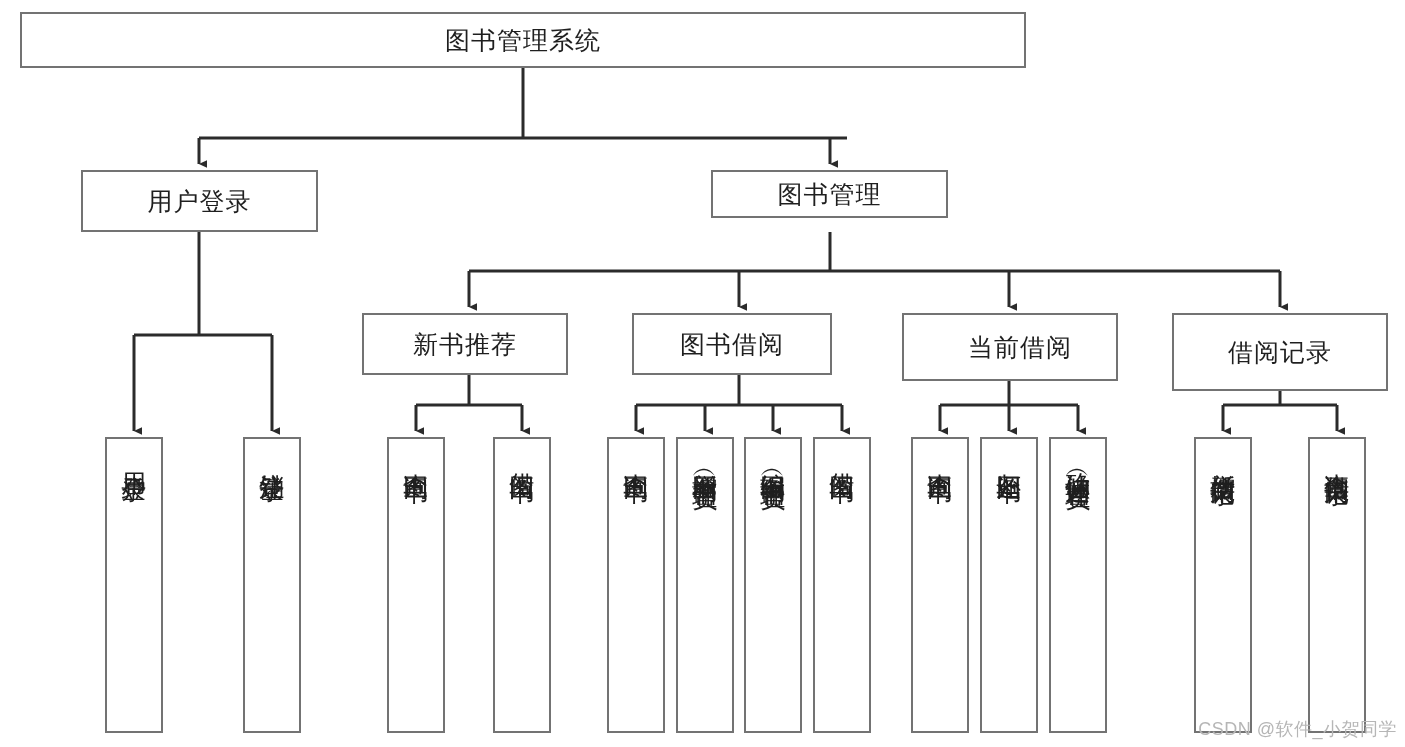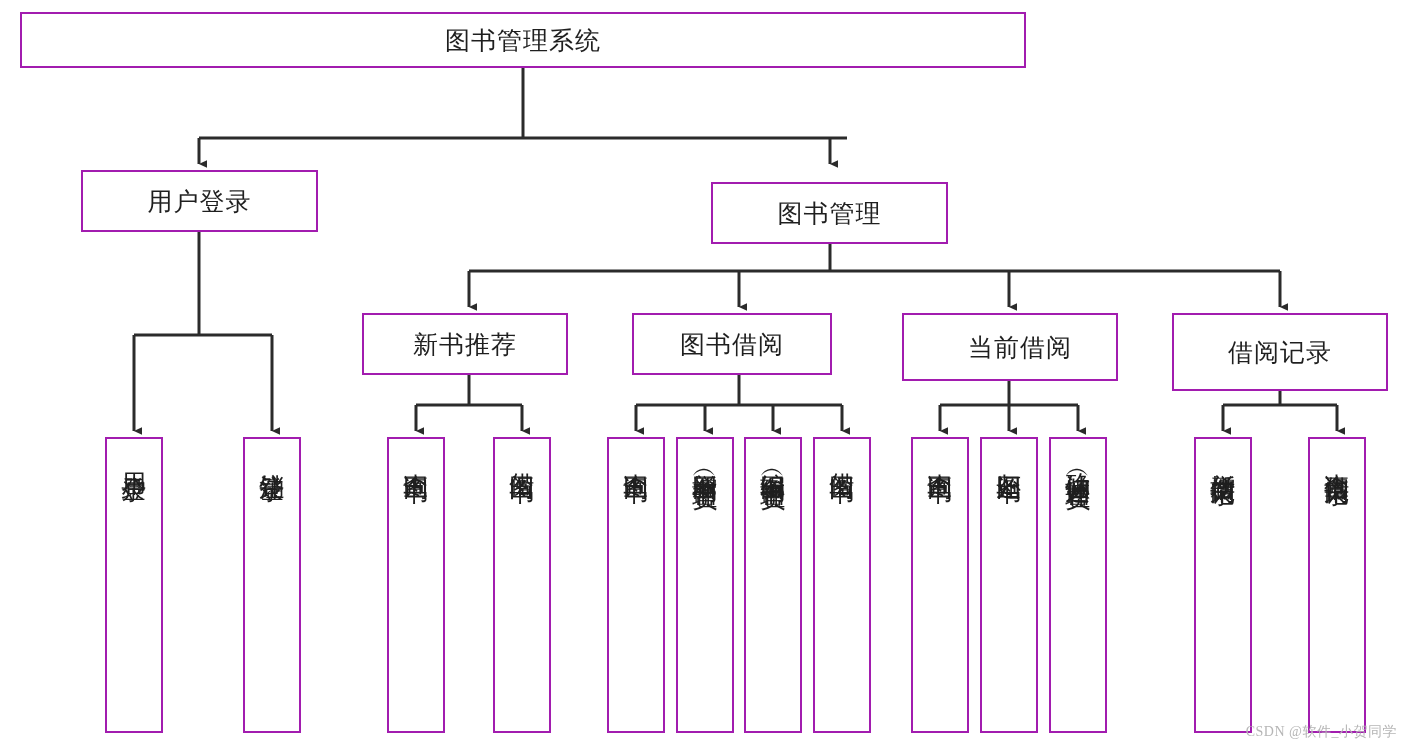--- a/index.html
+++ b/index.html
@@ -22,21 +22,21 @@
     position: absolute;
     left: 0;
     top: 0;
     width: 1405px;
     height: 747px;
   }
   .node {
     position: absolute;
     box-sizing: border-box;
     background: #ffffff;
-    border: 2px solid #a21caf;
+    border: 2px solid #737373;
     display: flex;
     align-items: center;
     justify-content: center;
     color: #222222;
     z-index: 2;
   }
   .node-label {
     font-size: 25px;
     line-height: 1.15;
     letter-spacing: 1px;
@@ -52,26 +52,25 @@
     text-orientation: upright;
     font-size: 25px;
     line-height: 1.22;
     letter-spacing: 2px;
     white-space: nowrap;
   }
   .watermark {
     position: absolute;
     right: 8px;
     bottom: 6px;
-    font-size: 14px;
+    font-size: 18px;
     color: #b6b6b6;
     letter-spacing: 0.5px;
     z-index: 5;
     white-space: nowrap;
-    font-family: Liberation Serif, serif;
   }
 </style>
 </head>
 <body>
 
 <div id="diagram-canvas">
 
   <svg id="edge-layer" viewBox="0 0 1405 747" width="1405" height="747" xmlns="http://www.w3.org/2000/svg">
     <defs>
       <marker id="arrowhead" markerWidth="9" markerHeight="9" refX="4.2" refY="8.4" orient="auto" markerUnits="userSpaceOnUse">
@@ -122,21 +121,21 @@
     </g>
   </svg>
 
   <div class="node root" style="left:20px; top:12px; width:1006px; height:56px;">
     <span class="node-label">图书管理系统</span>
   </div>
 
   <div class="node" style="left:81px; top:170px; width:237px; height:62px;">
     <span class="node-label">用户登录</span>
   </div>
-  <div class="node" style="left:711px; top:182px; width:237px; height:62px;">
+  <div class="node" style="left:711px; top:170px; width:237px; height:48px;">
     <span class="node-label">图书管理</span>
   </div>
 
   <div class="node" style="left:362px; top:313px; width:206px; height:62px;">
     <span class="node-label">新书推荐</span>
   </div>
   <div class="node" style="left:632px; top:313px; width:200px; height:62px;">
     <span class="node-label">图书借阅</span>
   </div>
   <div class="node" style="left:902px; top:313px; width:216px; height:68px;padding-left:20px;">

